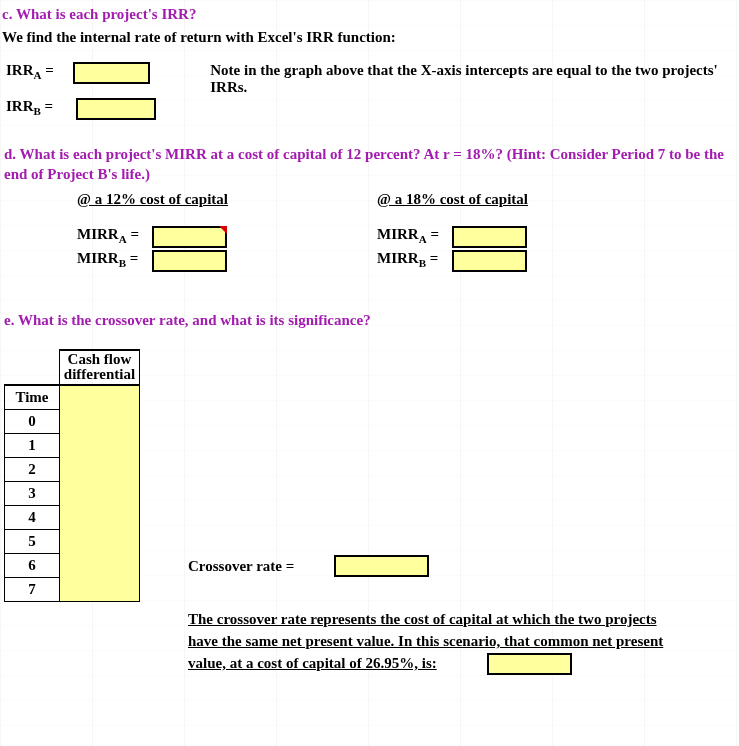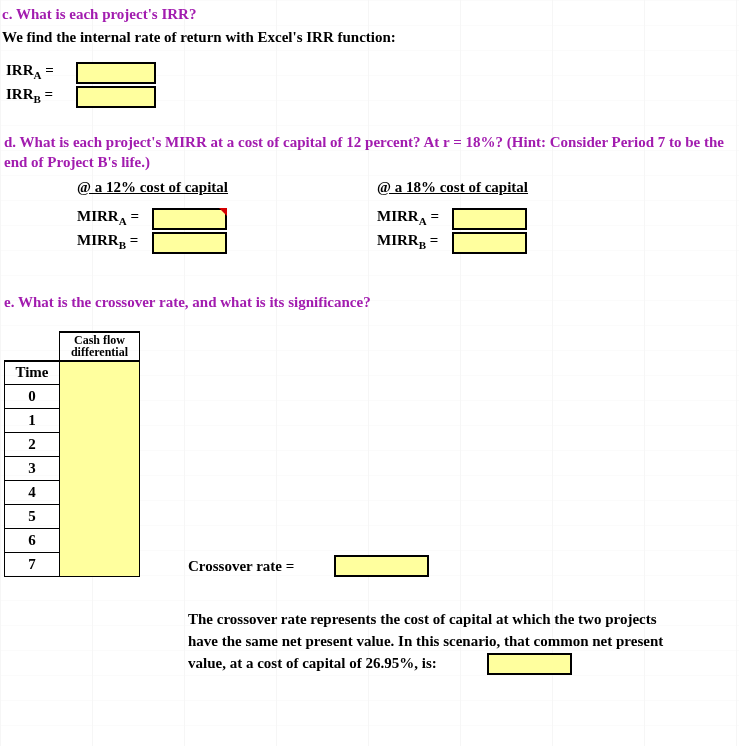--- a/index.html
+++ b/index.html
@@ -35,21 +35,21 @@
     .yellow-box.wide { width: 80px; }
     .yellow-box.med { width: 75px; }
     .irr-block { margin-top: 16px; margin-left: 4px; }
     .irr-row { display: flex; align-items: flex-start; margin-bottom: 2px; }
     .irr-lbl { width: 70px; font-weight: bold; }
     .sub { font-size: 11px; vertical-align: sub; }
     .note { margin-left: 60px; font-weight: bold; }
     .mirr-section { margin-top: 22px; }
     .mirr-cols { display: flex; margin-top: 6px; margin-left: 75px; gap: 90px; }
     .mirr-col { width: 210px; }
-    .mirr-head { font-weight: bold; text-decoration: underline; margin-bottom: 12px; }
+    .mirr-head { font-weight: bold; text-decoration: underline; margin-bottom: 18px; }
     .mirr-row { display: flex; align-items: flex-start; margin-bottom: 2px; }
     .mirr-lbl { width: 75px; font-weight: bold; text-align: left; }
     .section-e { margin-top: 38px; }
     .table-e {
       margin-top: 20px;
       border-collapse: collapse;
       margin-left: 2px;
     }
     .table-e td, .table-e th {
       border: 1px solid #000;
@@ -57,21 +57,21 @@
       text-align: center;
       font-weight: bold;
       min-width: 55px;
       height: 24px;
     }
     .table-e .yellow-cell { background: #ffff9e; width: 80px; }
     .table-e th { border-top: 2px solid #000; }
     .crossover-block { position: absolute; left: 188px; top: 555px; width: 520px; }
     .crossover-row { display: flex; align-items: center; margin-bottom: 32px; }
     .crossover-lbl { font-weight: bold; margin-right: 40px; }
-    .explain { font-weight: bold; line-height: 1.45; }
+    .explain { font-weight: bold; line-height: 1.45; text-decoration: underline; }
     .explain-row { display: flex; align-items: flex-start; }
     .line1 { margin-top: 2px; margin-bottom: 6px; }
     .red-corner {
       position: relative;
     }
     .red-corner::after {
       content: "";
       position: absolute;
       top: -2px; right: -2px;
       width: 0; height: 0;
@@ -87,20 +87,21 @@
 
   <div class="blue line1">c.  What is each project's IRR?</div>
   <div class="label">We find the internal rate of return with Excel's  IRR function:</div>
 
   <div class="irr-block">
     <div class="irr-row">
       <span class="irr-lbl">
         <span>IRR</span><span class="sub">A</span><span> =</span>
       </span>
       <span class="yellow-box wide"></span>
+      <span class="note">Note in the graph above that the X-axis intercepts are equal to the two projects' IRRs.</span>
     </div>
     <div class="irr-row">
       <span class="irr-lbl">
         <span>IRR</span><span class="sub">B</span><span> =</span>
       </span>
       <span class="yellow-box wide"></span>
     </div>
   </div>
 
   <div class="mirr-section">
@@ -141,21 +142,21 @@
   </div>
 
   <div class="section-e">
     <div class="blue" style="margin-left:2px;">e.   What is the crossover rate, and what is its significance?</div>
 
     <table class="table-e">
       <tbody>
           <tr>
         <th style="border-top:none;border-left:none;"></th>
         <th style="line-height:1.05; padding:1px 2px;">
-          <div style="font-size:12px;">Cash flow differential</div>
+          <div style="font-size:15px;">Cash flow differential</div>
         </th>
       </tr>
       <tr>
         <th>Time</th>
         <th class="yellow-cell" style="border-bottom:none;"></th>
       </tr>
       <tr>
             <td>0</td>
             <td class="yellow-cell" style="border-top:none;border-bottom:none;"></td>
           </tr>

